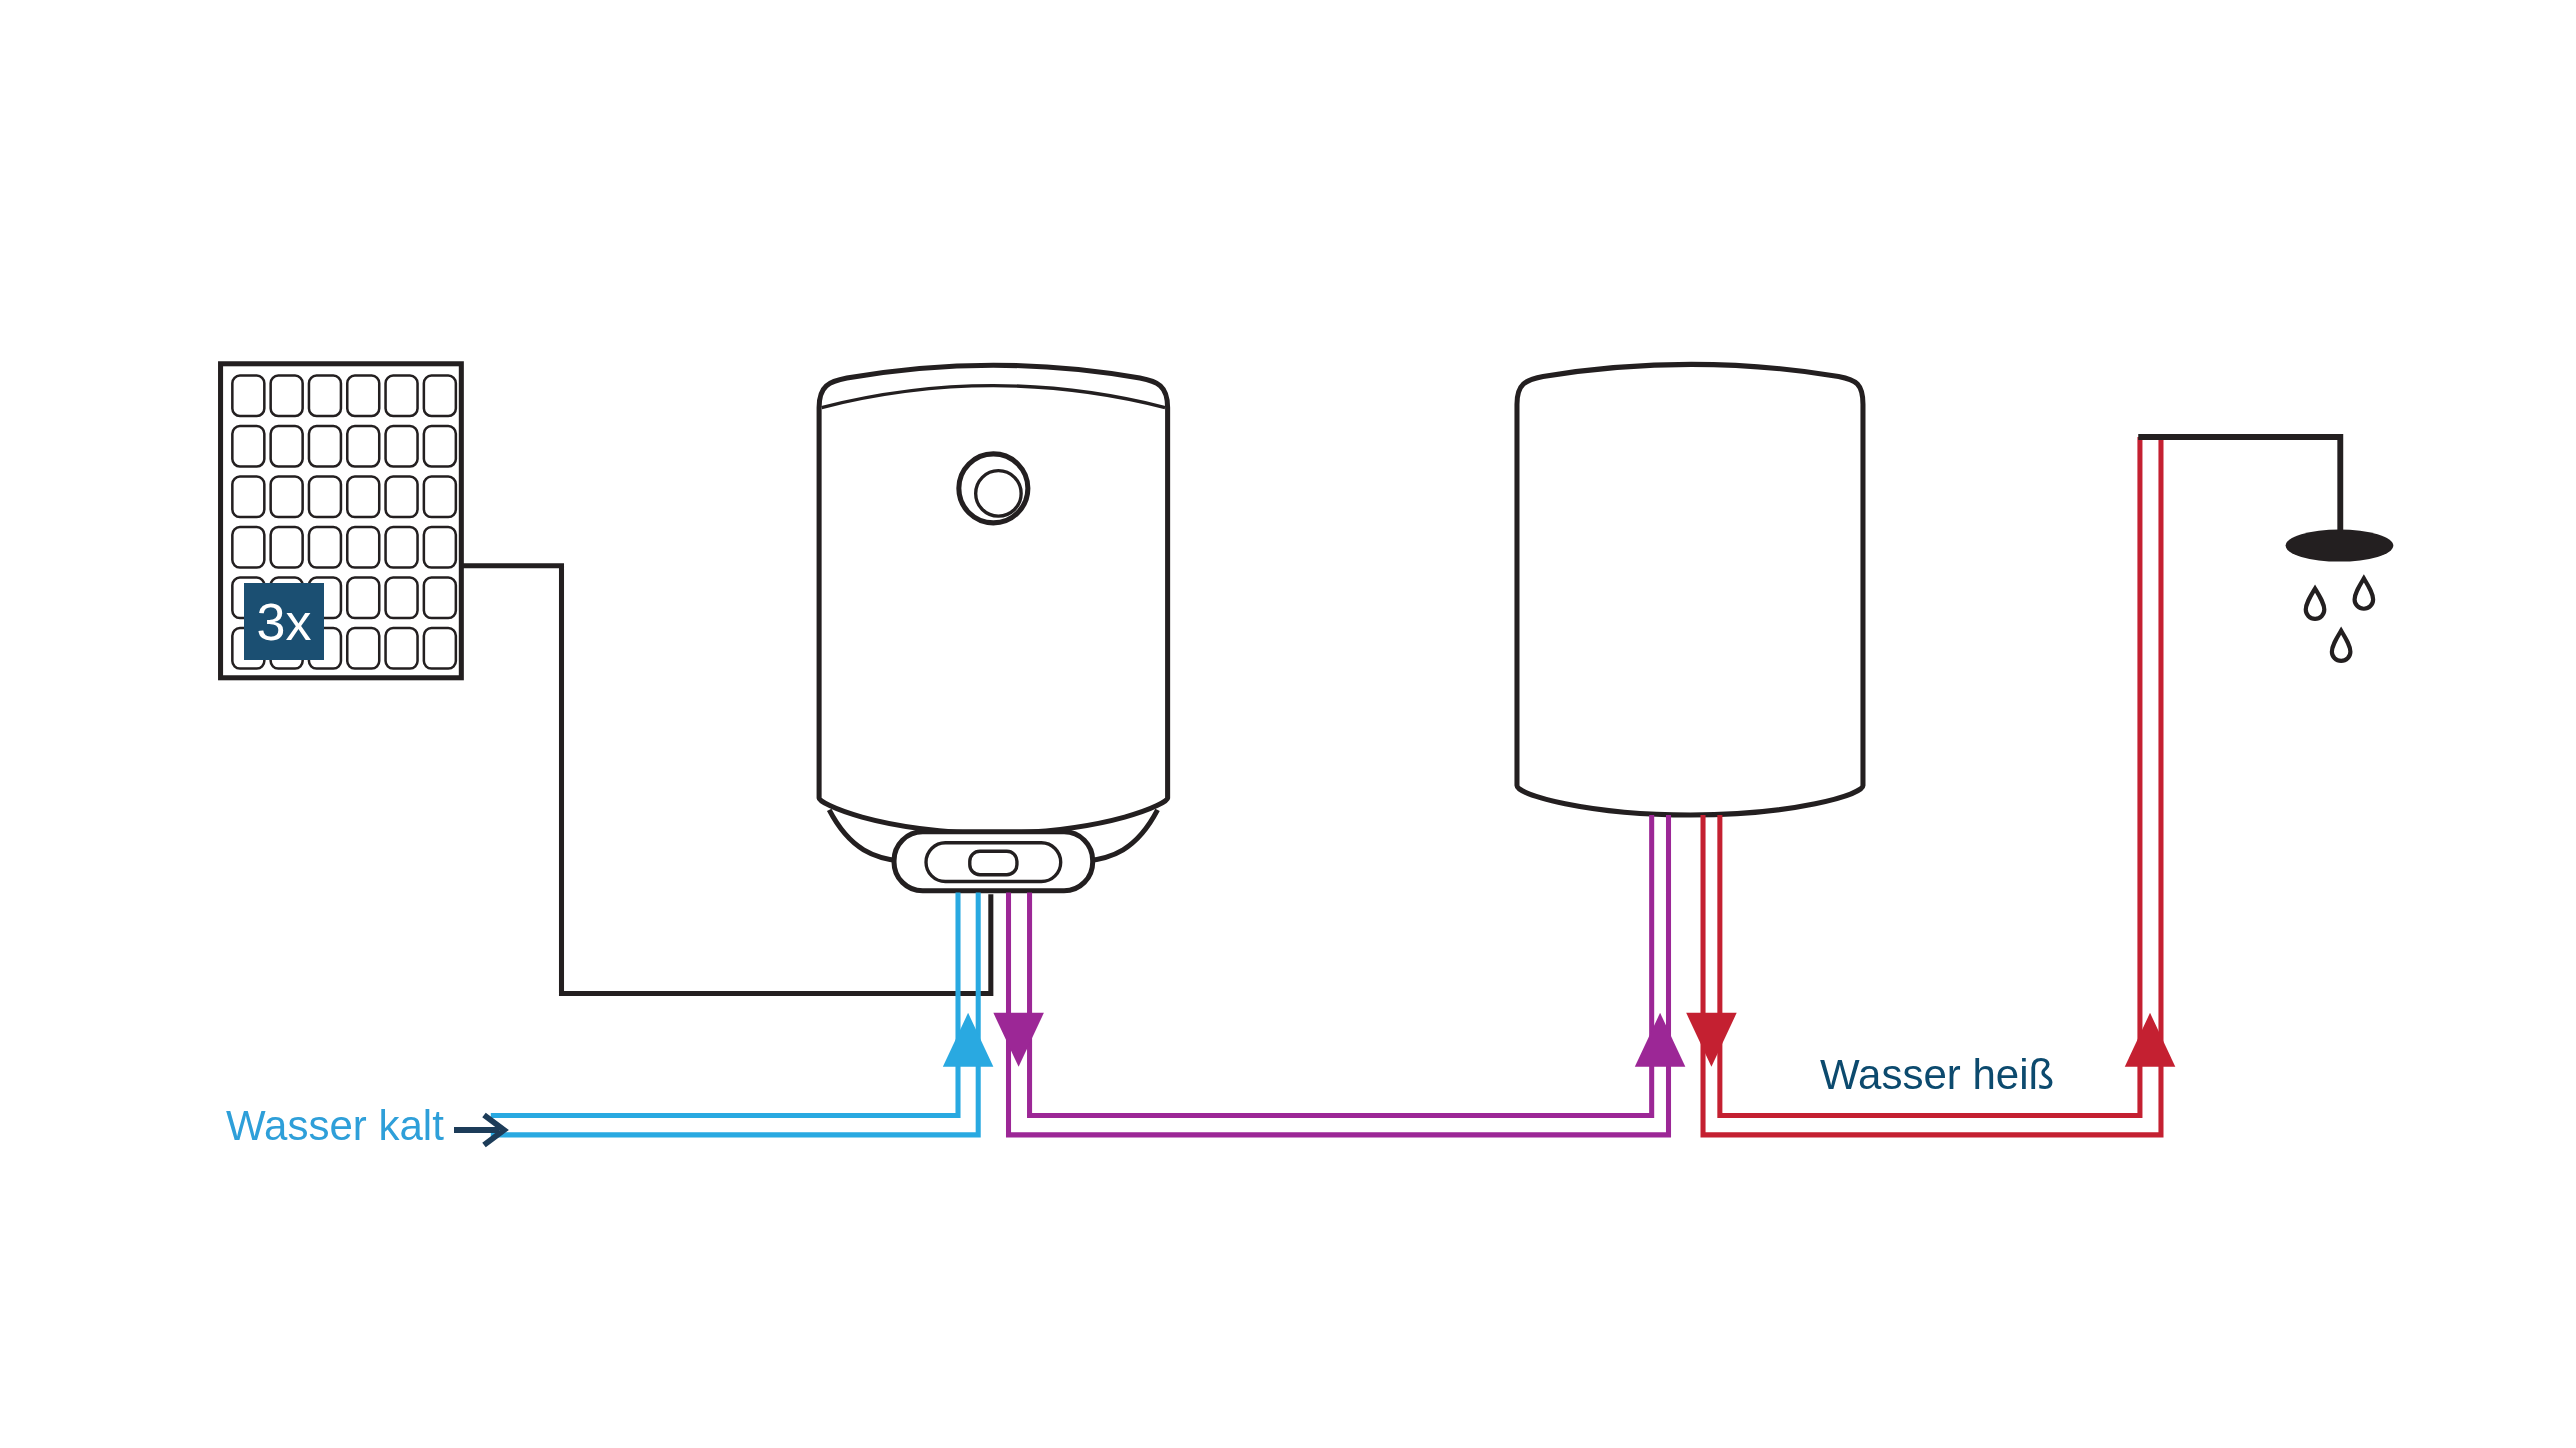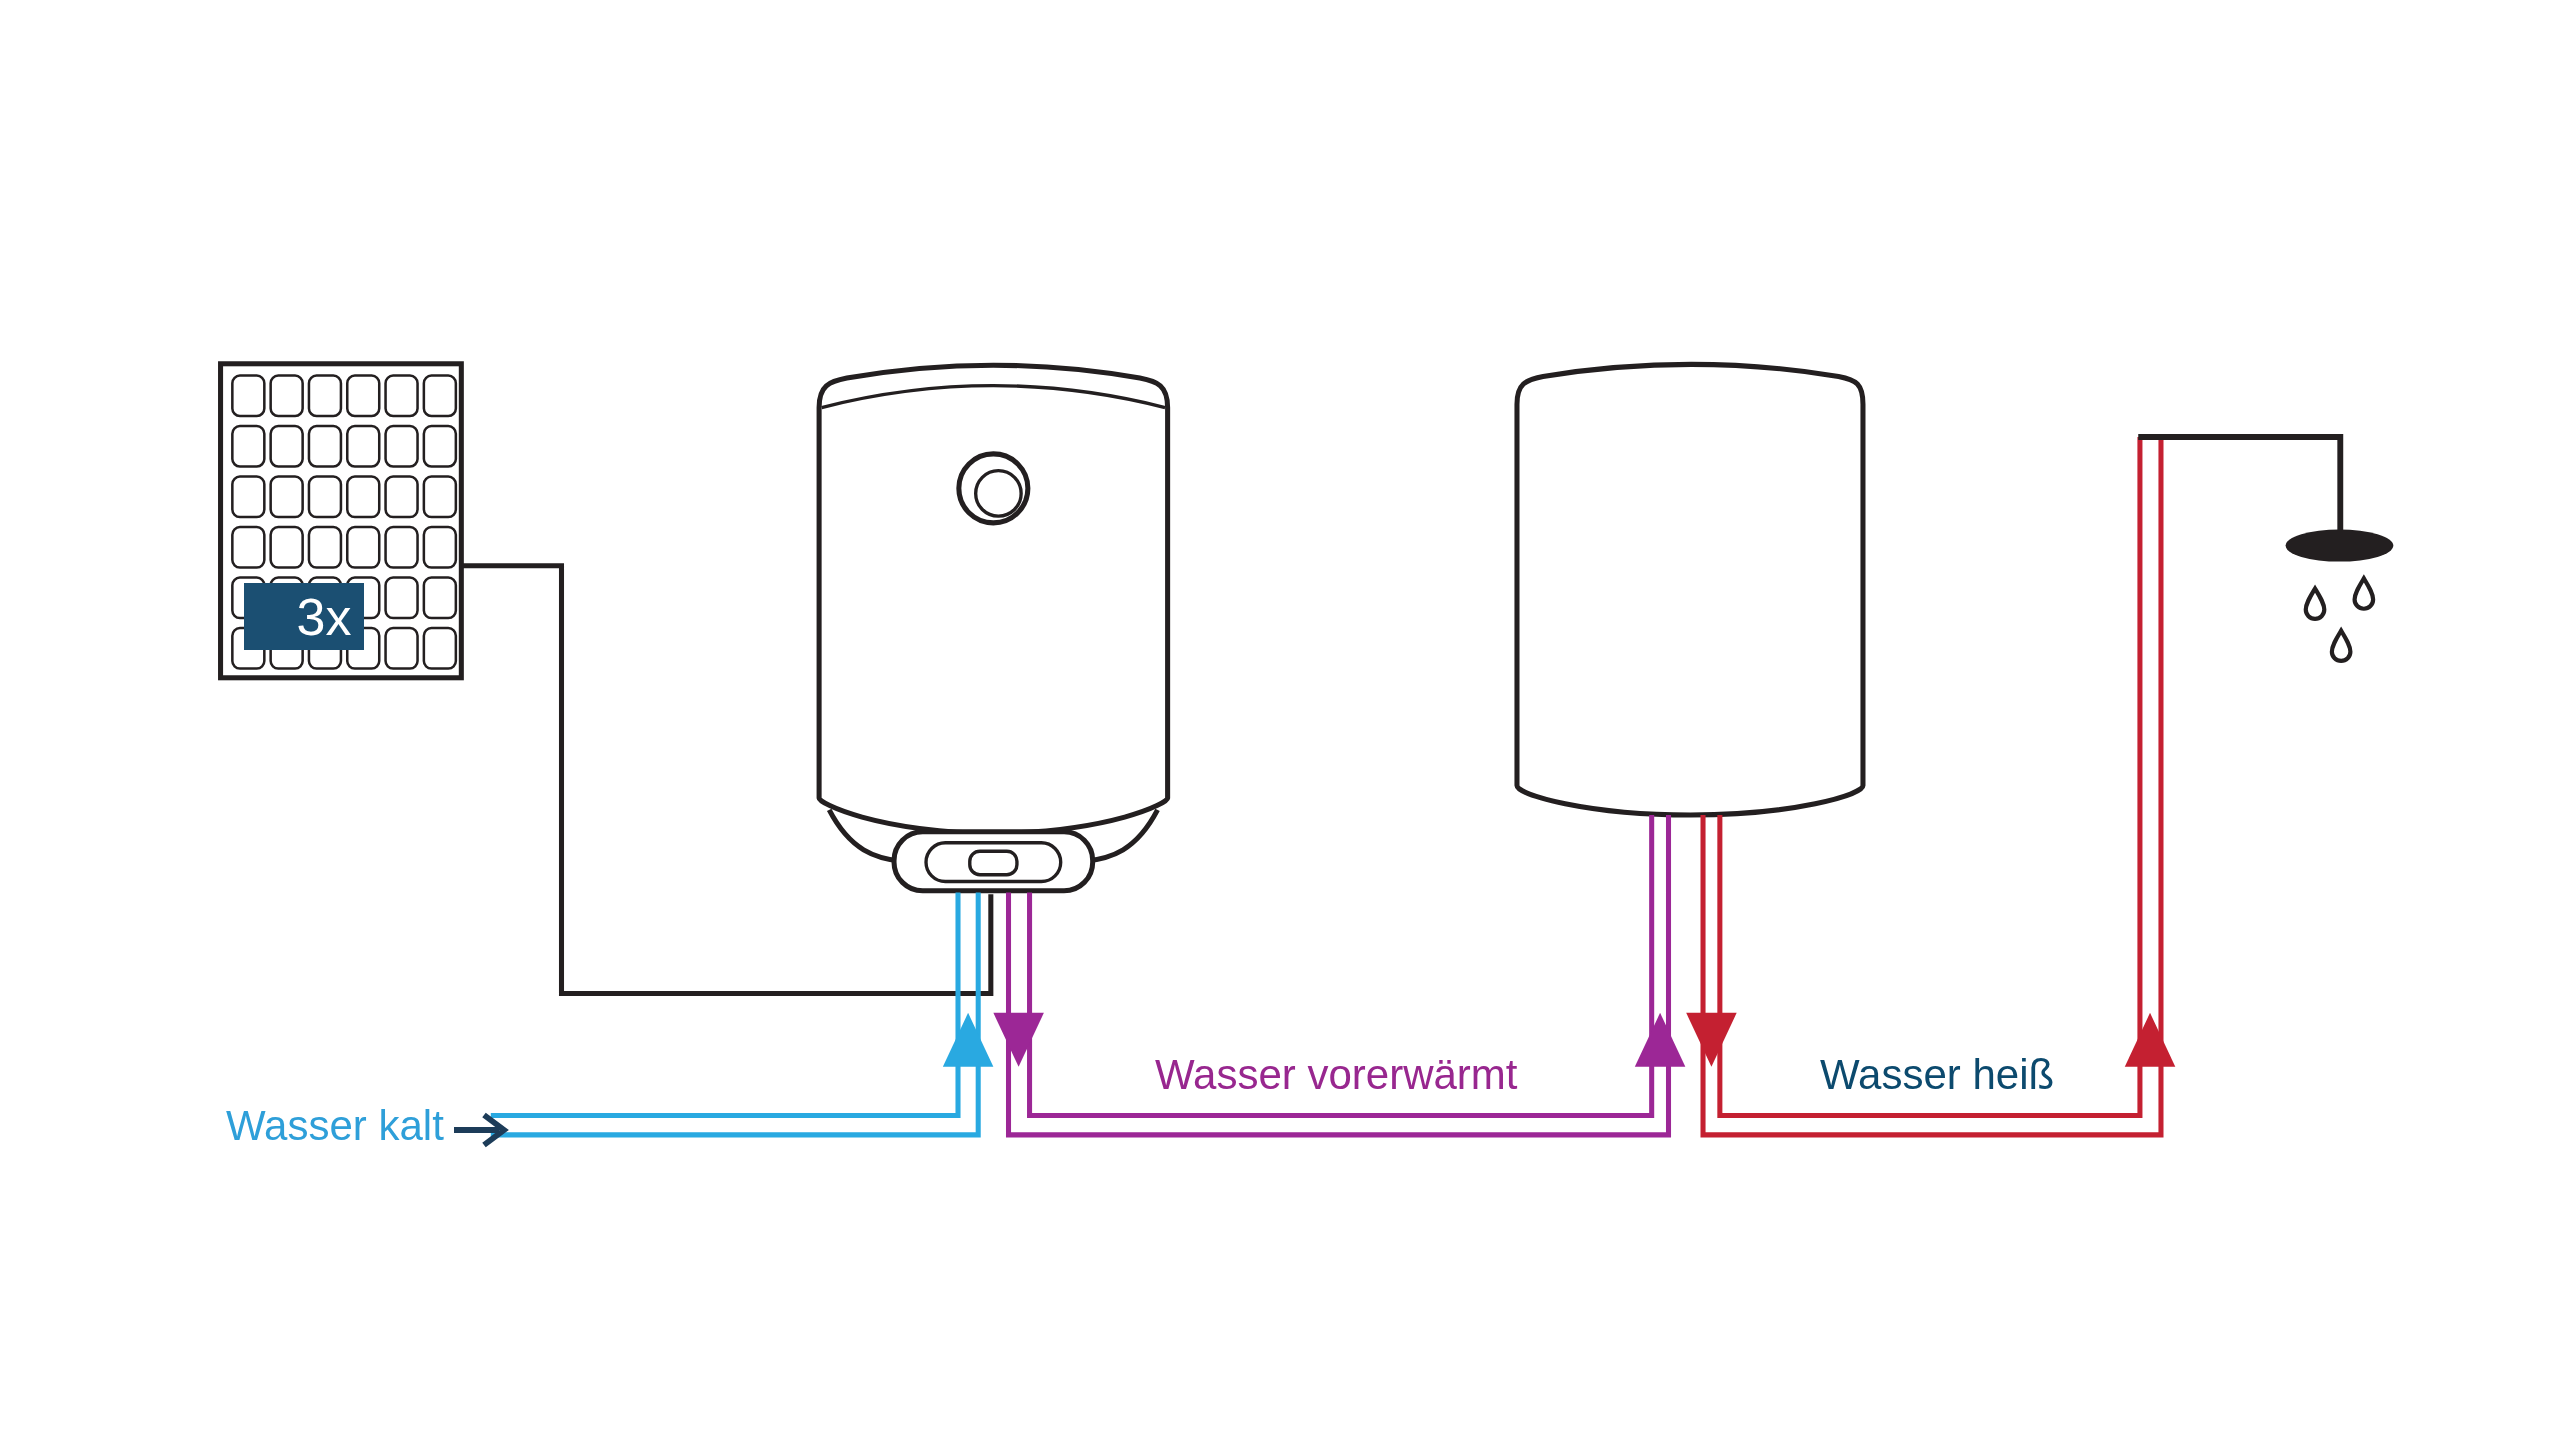--- a/index.html
+++ b/index.html
@@ -19,24 +19,24 @@
   .caption-boiler .spacer{height:39px;}
   .caption-heater{left:1899px;top:389px;font-size:41px;line-height:45px;}
   .label-cold{
     left:226px;top:1096px;height:54px;
     display:flex;align-items:flex-end;gap:8.4px;
     font-size:42px;color:#2e9fd9;
   }
   .label-pre{left:1155px;top:1051px;font-size:42px;color:#98278f;}
   .label-hot{left:1820px;top:1051px;font-size:42px;color:#0c4a6e;}
   .badge{
-    position:absolute;left:244px;top:583px;width:80px;height:67px;
+    position:absolute;left:244px;top:583px;width:80px;height:77px;
     background:#1b4f72;color:#ffffff;
     display:flex;align-items:center;justify-content:center;
-    font-size:52px;font-weight:400;padding-left:40px;
+    font-size:52px;font-weight:400;
   }
 </style>
 </head>
 <body>
 
 <div class="stage">
 
   <svg class="diagram" viewBox="0 0 3060 1721">
 
     <g>
@@ -149,18 +149,17 @@
 
 
 
   <div class="label label-cold">
     <span>Wasser kalt</span>
     <svg width="64" height="40" viewBox="0 0 76 48">
       <path d="M 2 24 L 56 24 M 38 6 L 62 24 L 38 42" fill="none" stroke="#1d3c59" stroke-width="7"></path>
     </svg>
   </div>
 
-  <div class="label label-pre">Wasser vorerwärmt</div>
 
   <div class="label label-hot">Wasser heiß</div>
 
 </div>
 
 
 </body></html>

